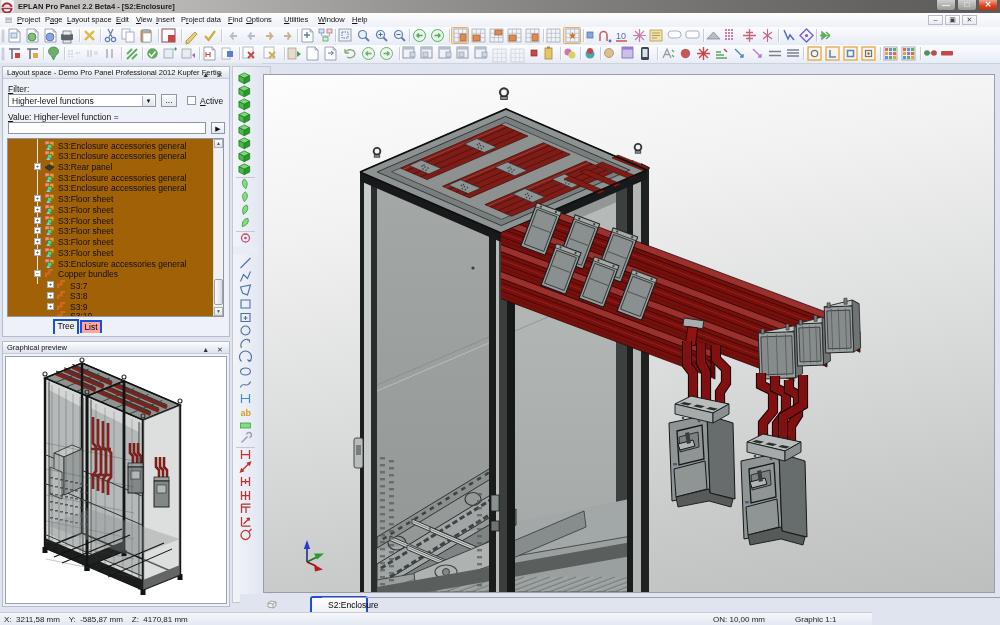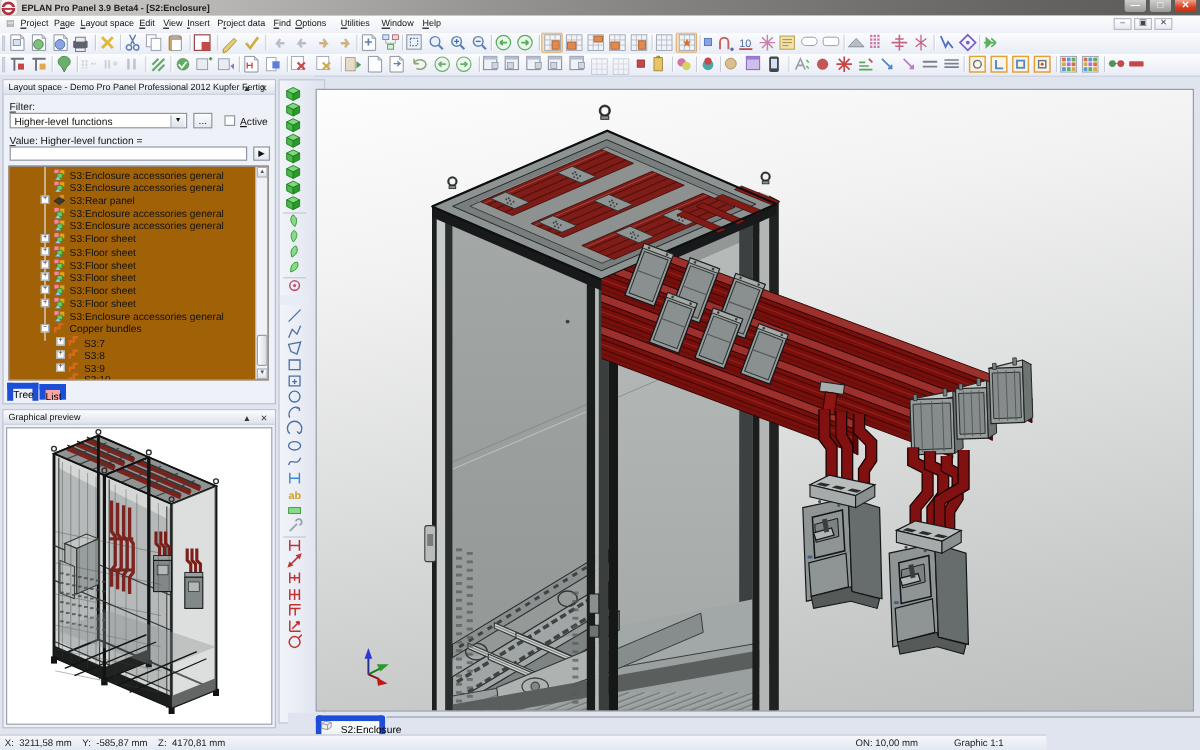--- a/index.html
+++ b/index.html
@@ -43,22 +43,22 @@
   .combo{position:absolute;background:#fff;border:1px solid #8f96a3;box-sizing:border-box;
      font-size:8.5px;color:#111;}
   
   #tree{position:absolute;left:4px;top:71px;width:217px;height:179px;background:#a16207;
      border:1px solid #8f96a3;overflow:hidden;box-sizing:border-box;}
   .trow{position:absolute;left:0;height:11px;font-size:8.5px;color:#111;white-space:nowrap;}
   
   .sb{position:absolute;background:#f0f1f5;}
   .sb .thumb{position:absolute;background:linear-gradient(to right,#fdfdfd,#d8dbe2);border:1px solid #9aa0ac;box-sizing:border-box;border-radius:2px;}
   
-  .tab{position:absolute;box-sizing:border-box;border:5px solid #1d4ed8;font-size:8.5px;
-     text-align:center;}
+  .tab{position:absolute;box-sizing:border-box;border:2px solid #1d4ed8;font-size:8.5px;
+     text-align:center;margin-left:47px;}
   
   #viewport{left:263px;top:74px;width:732px;height:519px;
      background:linear-gradient(170deg,#fdfdfd 0%,#f2f2f2 25%,#dcdddd 55%,#c9caca 80%,#bdbebe 100%);
      border:1px solid #989da6;box-sizing:border-box;}
   
   #tabstrip{left:240px;top:594px;width:760px;height:18px;background:#dfe4ee;}
   #statusbar{left:0;top:612px;width:872px;height:13px;
      background:linear-gradient(#f4f6fa,#e2e7f1);border-top:1px solid #c8cdd9;
      font-size:8px;color:#222;}
   #statusbar span{position:absolute;top:2px;}
@@ -86,21 +86,21 @@
       </g>
 </defs>
   </svg>
 <div class="abs" id="logo">
   <svg width="13" height="12" viewBox="0 0 13 12">
     <circle cx="6" cy="6" r="4.6" fill="none" stroke="#b03040" stroke-width="2.2"></circle>
     <rect x="1" y="4.8" width="10" height="2.4" fill="#b03040"></rect>
     <rect x="0" y="4.9" width="12" height="0.8" fill="#ffffff"></rect>
   </svg>
 </div>
-<div class="abs" id="title-text"><b>EPLAN Pro Panel 3.9 Beta4 - [S2:Enclosure]</b></div>
+<div class="abs" id="title-text"><b>EPLAN Pro Panel 2.2 Beta4 - [S2:Enclosure]</b></div>
 <div class="abs winbtn" id="btn-min">
     <span>—</span>
   </div>
 <div class="abs winbtn" id="btn-max">
     <span>□</span>
   </div>
 <div class="abs winbtn" id="btn-close">
     <span>✕</span>
   </div>
 

